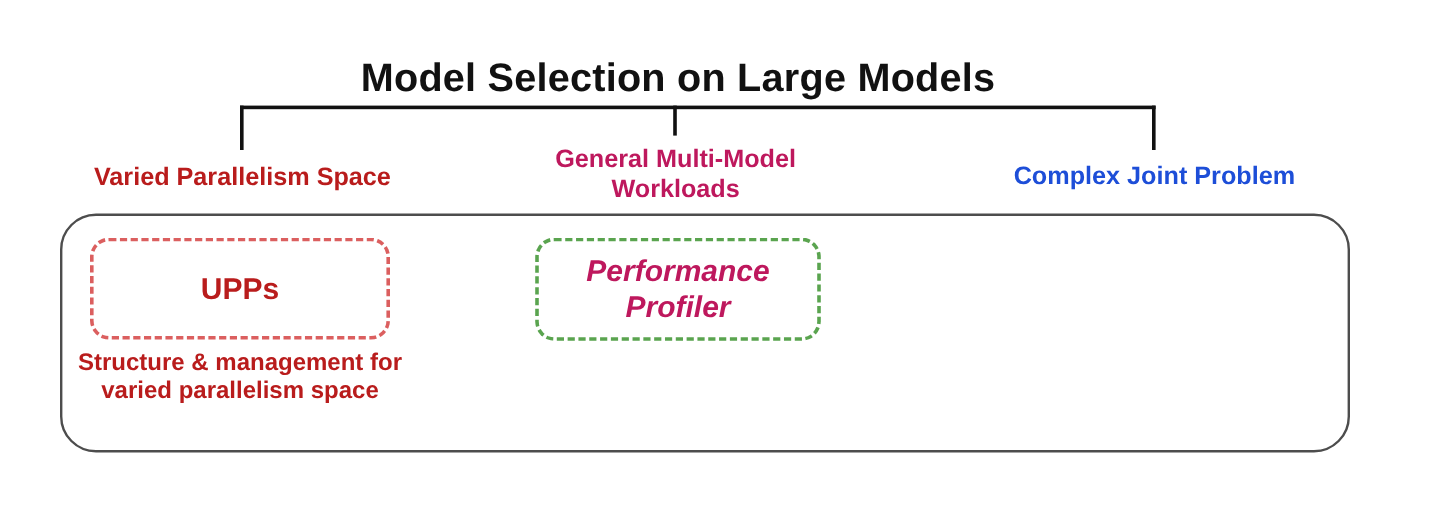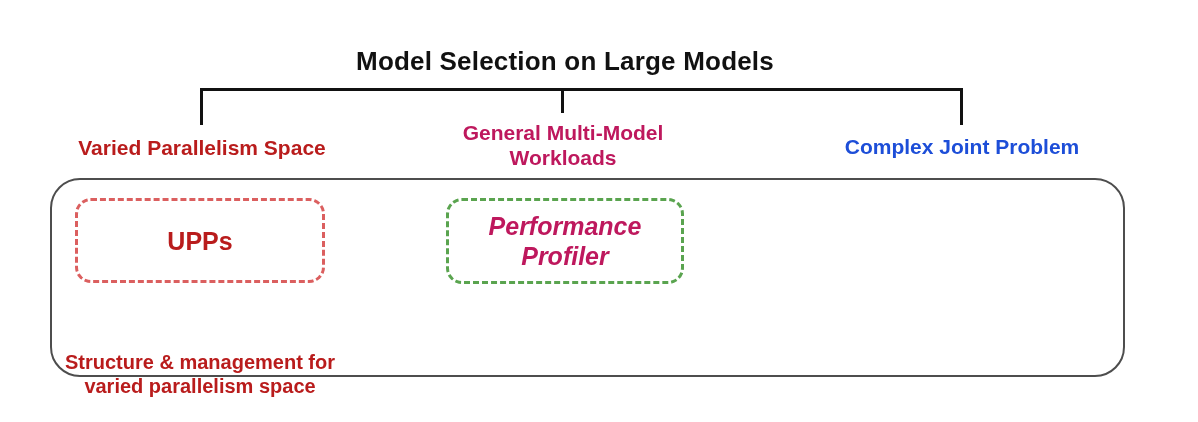--- a/index.html
+++ b/index.html
@@ -15,21 +15,21 @@
     font-family: "Liberation Sans", sans-serif;
   }
 
   
   .title {
     position: absolute;
     left: 0;
     top: 46px;
     width: 1130px;
     text-align: center;
-    font-size: 26px;
+    font-size: 33px;
     font-weight: bold;
     color: #111111;
     letter-spacing: 0.2px;
   }
 
   
   .line {
     position: absolute;
     background: #111111;
   }
@@ -65,21 +65,21 @@
   }
 
   
   .column {
     position: absolute;
     width: 300px;
     display: flex;
     flex-direction: column;
     align-items: center;
   }
-  .col-1 { left: 50px;  top: 198px; gap: 44px; }
+  .col-1 { left: 50px;  top: 198px; }
   .col-2 { left: 415px; top: 198px; font-style: italic; }
   .col-3 { left: 808px; top: 196px; }
 
   .dashed-box {
     border-radius: 16px;
     display: flex;
     align-items: center;
     justify-content: center;
     text-align: center;
     font-size: 25px;
@@ -93,21 +93,21 @@
   .box-3 { width: 244px; height: 88px; border: 3px dashed #8c7ec9; }
 
   .description {
     margin-top: 11px;
     text-align: center;
     font-size: 20px;
     font-weight: bold;
     line-height: 24px;
     white-space: pre-line;
   }
-  .desc-1 { margin-top: 23px; }
+  .desc-1 { margin-top: 7px; }
 
   .red    { color: #b91c1c; }
   .green  { color: #be185d; }
   .purple { color: #1d4ed8; }
 </style>
 </head>
 <body>
 
 <div class="title">Model Selection on Large Models</div>
 

